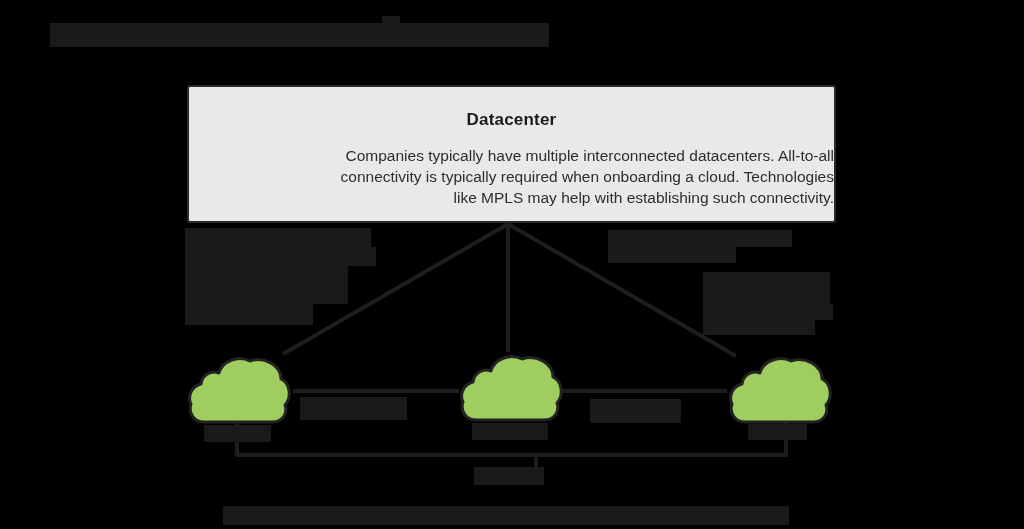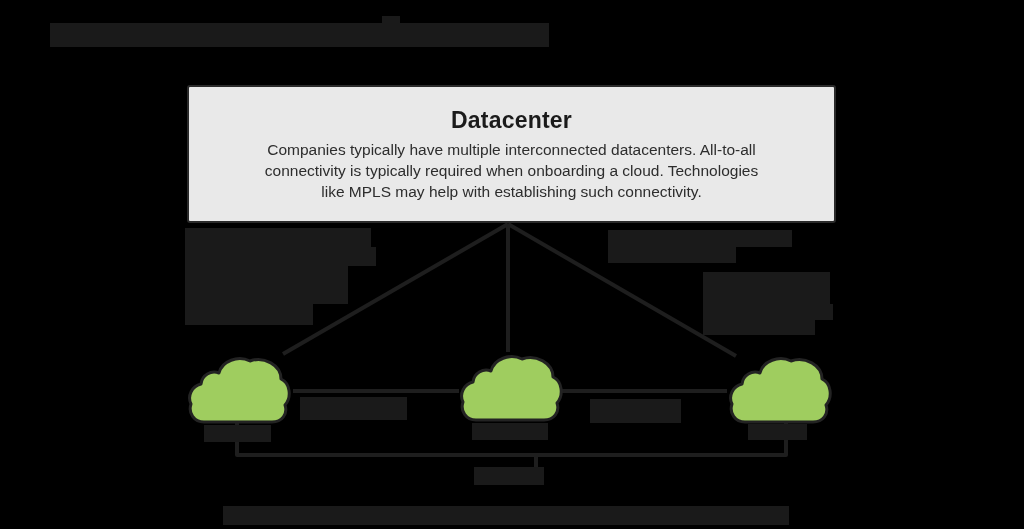--- a/index.html
+++ b/index.html
@@ -11,26 +11,27 @@
   }
   
   .ink{position:absolute;background:#1a1a1a;}
   
   .dc-box{
     position:absolute;left:187px;top:85px;width:649px;height:138px;
     background:#e9e9e9;border:2px solid #2b2b2b;border-radius:3px;
     text-align:center;padding-top:23px;
   }
   .dc-title{
-    font-size:23px;font-weight:bold;color:#1b1b1b;line-height:20px;
+    font-size:17px;font-weight:bold;color:#1b1b1b;line-height:20px;
     letter-spacing:0.2px;
   }
   .dc-body{
-    margin-top:9px;font-size:15.5px;line-height:21px;color:#2d2d2d;
+    margin-top:15px;font-size:15.5px;line-height:21px;color:#2d2d2d;
     white-space:pre-line;
+    text-align:right;
   }
   
   .overlay{position:absolute;left:0;top:0;width:1024px;height:529px;}
   .conn{stroke:#1e1e1e;stroke-width:4;fill:none;stroke-linejoin:round;stroke-linecap:butt;}
   .cloud{fill:#9fcd5f;stroke:#232323;stroke-width:3;stroke-linejoin:round;}
 </style>
 </head>
 <body>
 
 <div class="stage">

